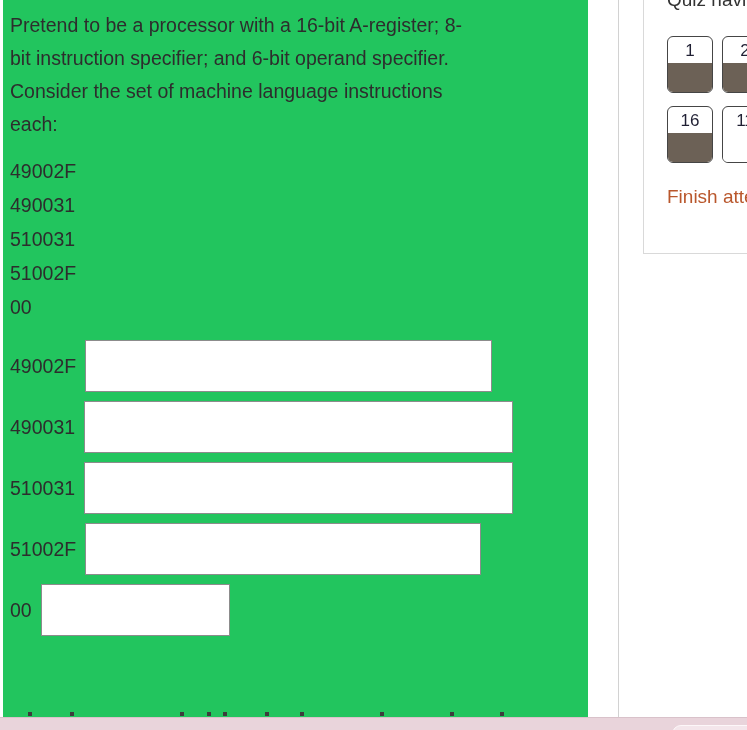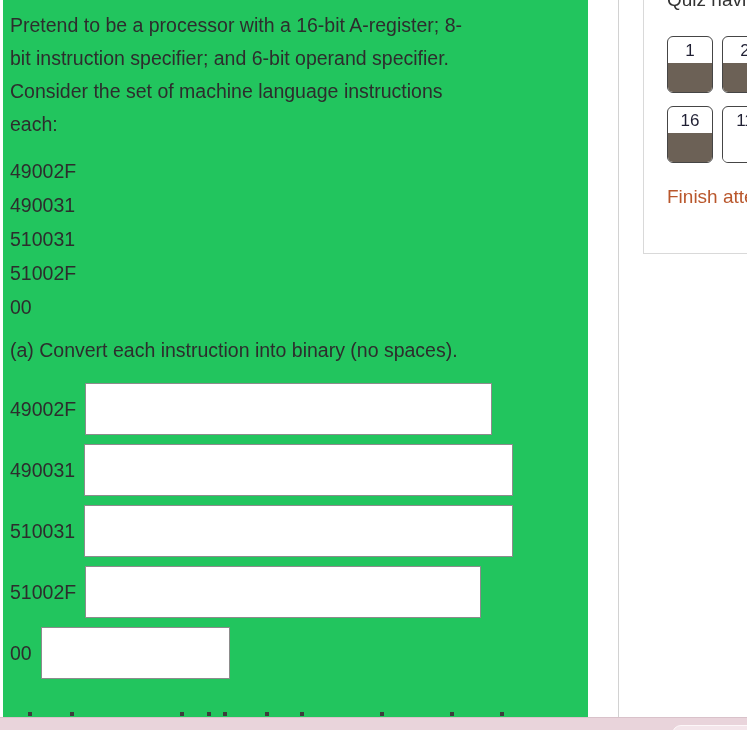--- a/index.html
+++ b/index.html
@@ -75,21 +75,20 @@
       <div class="qline">Consider the set of machine language instructions</div>
       <div class="qline">each:</div>
     </div>
     <div class="instr-list">
       <div class="qline">49002F</div>
       <div class="qline">490031</div>
       <div class="qline">510031</div>
       <div class="qline">51002F</div>
       <div class="qline">00</div>
     </div>
-    <div class="qline part-a">(a) Convert each instruction into binary (no spaces).</div>
 
     <div class="answers">
       <div class="answer-row">
         <span class="lbl">49002F</span>
         <input class="answer-input iw0" type="text" value="" style="">
       </div>
       <div class="answer-row">
         <span class="lbl">490031</span>
         <input class="answer-input iw1" type="text" value="" style="">
       </div>

